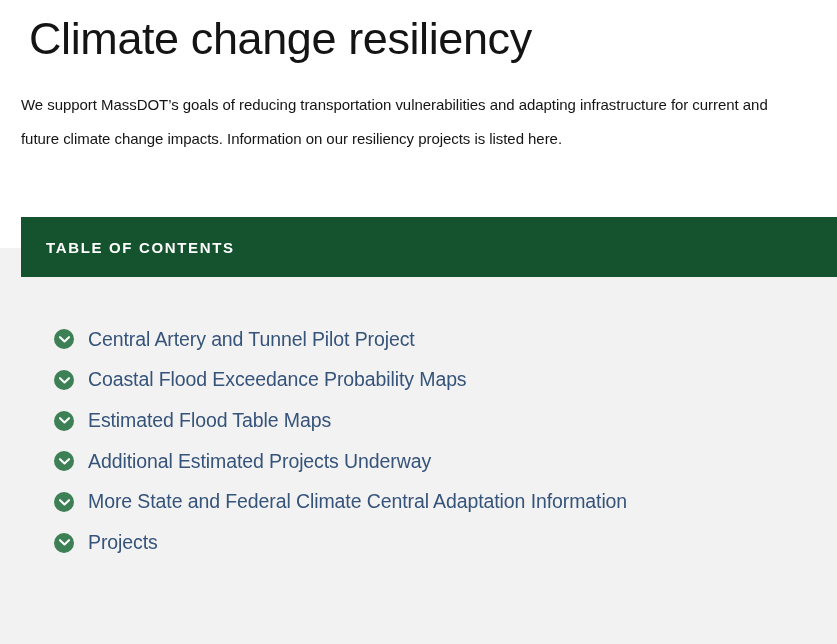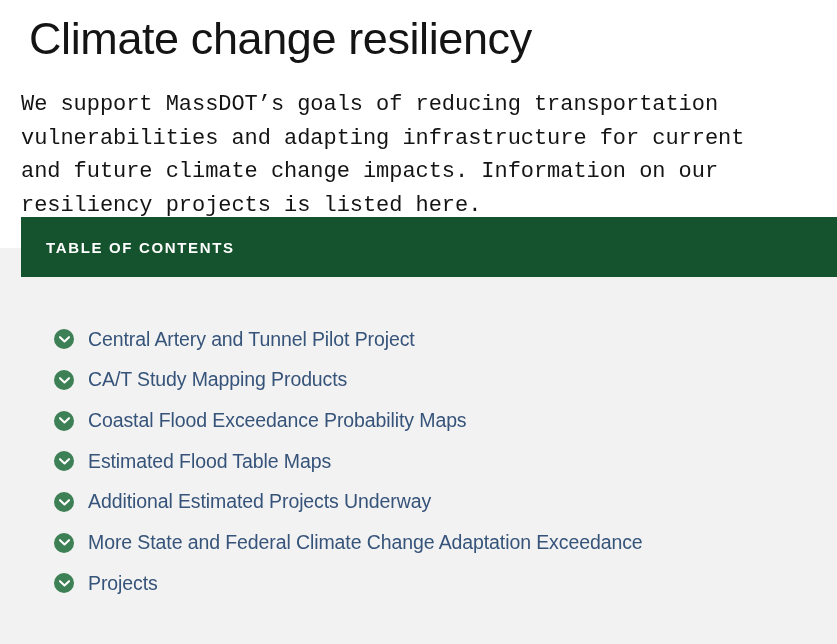--- a/index.html
+++ b/index.html
@@ -34,25 +34,24 @@
     line-height: 1.12;
     white-space: nowrap;
   }
 
   .intro-paragraph {
     position: absolute;
     left: 21px;
     top: 88px;
     width: 775px;
     margin: 0;
-    font-size: 22px;
+    font-size: 15px;
     line-height: 33.5px;
     color: #141414;
     letter-spacing: -0.05px;
-    font-family: Liberation Mono, monospace;
   }
 
   
   .toc-panel {
     position: absolute;
     left: 0;
     top: 248px;
     width: 837px;
     height: 396px;
     background: #f2f2f2;
@@ -143,28 +142,20 @@
 
   <li class="toc-item">
     <span class="chevron-circle">
       <svg width="11" height="7" viewBox="0 0 11 7" aria-hidden="true">
         <path d="M1 1.2 L5.5 5.4 L10 1.2" fill="none" stroke="#ffffff" stroke-width="2.1" stroke-linecap="round" stroke-linejoin="round"></path>
       </svg>
     </span>
     <a class="toc-link" href="#">Central Artery and Tunnel Pilot Project</a>
   </li>
 
-  <li class="toc-item">
-    <span class="chevron-circle">
-      <svg width="11" height="7" viewBox="0 0 11 7" aria-hidden="true">
-        <path d="M1 1.2 L5.5 5.4 L10 1.2" fill="none" stroke="#ffffff" stroke-width="2.1" stroke-linecap="round" stroke-linejoin="round"></path>
-      </svg>
-    </span>
-    <a class="toc-link" href="#">CA/T Study Mapping Products</a>
-  </li>
 
   <li class="toc-item">
     <span class="chevron-circle">
       <svg width="11" height="7" viewBox="0 0 11 7" aria-hidden="true">
         <path d="M1 1.2 L5.5 5.4 L10 1.2" fill="none" stroke="#ffffff" stroke-width="2.1" stroke-linecap="round" stroke-linejoin="round"></path>
       </svg>
     </span>
     <a class="toc-link" href="#">Coastal Flood Exceedance Probability Maps</a>
   </li>
 
@@ -185,21 +176,21 @@
     </span>
     <a class="toc-link" href="#">Additional Estimated Projects Underway</a>
   </li>
 
   <li class="toc-item">
     <span class="chevron-circle">
       <svg width="11" height="7" viewBox="0 0 11 7" aria-hidden="true">
         <path d="M1 1.2 L5.5 5.4 L10 1.2" fill="none" stroke="#ffffff" stroke-width="2.1" stroke-linecap="round" stroke-linejoin="round"></path>
       </svg>
     </span>
-    <a class="toc-link" href="#">More State and Federal Climate Change Adaptation Exceedance</a>
+    <a class="toc-link" href="#">More State and Federal Climate Central Adaptation Information</a>
   </li>
 
   <li class="toc-item">
     <span class="chevron-circle">
       <svg width="11" height="7" viewBox="0 0 11 7" aria-hidden="true">
         <path d="M1 1.2 L5.5 5.4 L10 1.2" fill="none" stroke="#ffffff" stroke-width="2.1" stroke-linecap="round" stroke-linejoin="round"></path>
       </svg>
     </span>
     <a class="toc-link" href="#">Projects</a>
   </li>

